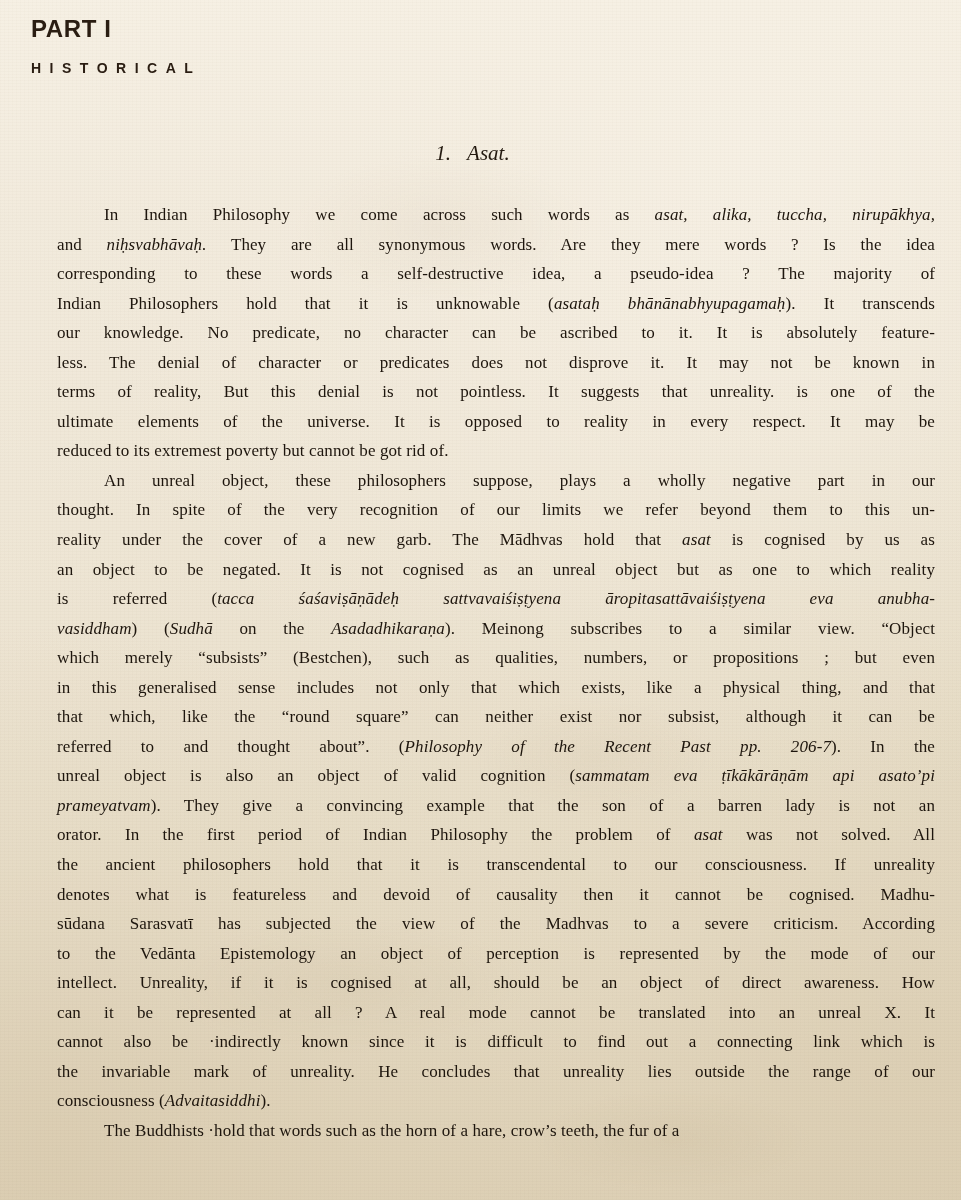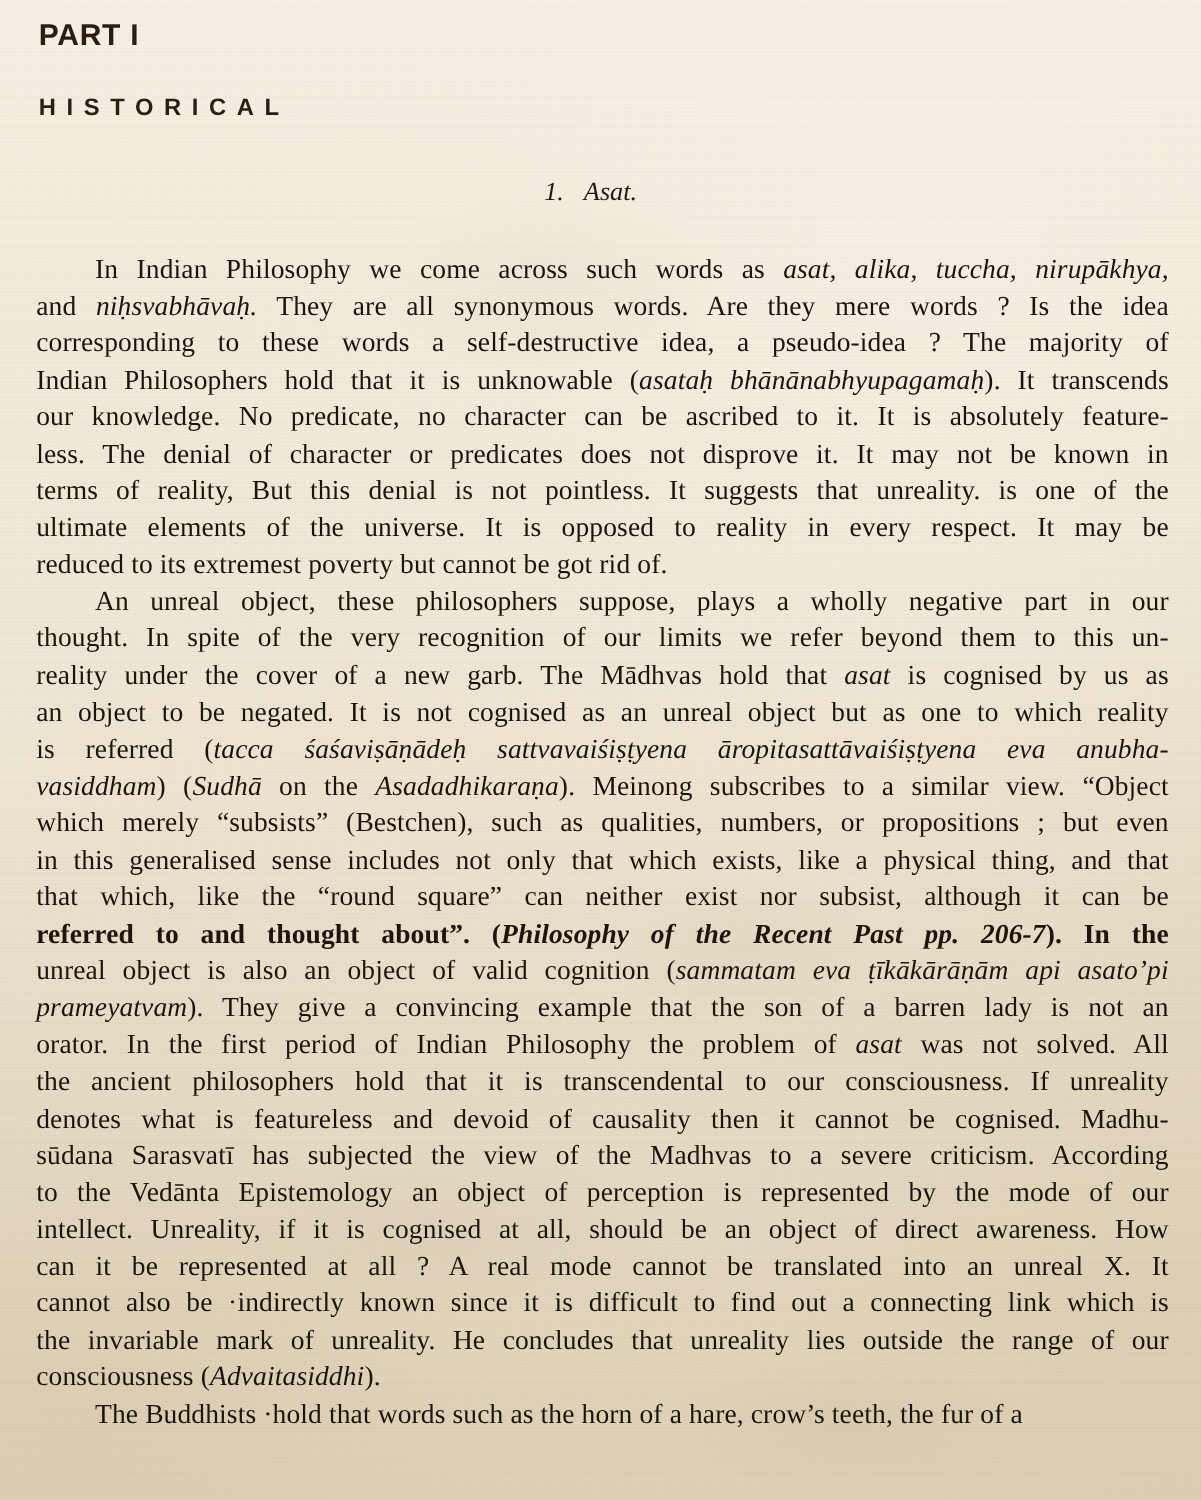--- a/index.html
+++ b/index.html
@@ -77,24 +77,24 @@
     font-family: "Liberation Sans", "DejaVu Sans", sans-serif;
     font-weight: bold;
     font-size: 24px;
     letter-spacing: 0.6px;
     color: #2a1d12;
   }
 
   .part-title {
     position: absolute;
     left: 31px;
-    top: 76px;
+    top: 60px;
     font-family: "Liberation Sans", "DejaVu Sans", sans-serif;
     font-weight: bold;
-    font-size: 19px;
+    font-size: 14px;
     letter-spacing: 8.5px;
     color: #2a1d12;
   }
 
   .section-heading {
     position: absolute;
     left: 0;
     right: 16px;
     top: 141px;
     text-align: center;
@@ -108,24 +108,25 @@
     position: absolute;
     left: 29px;
     top: 200px;
     width: 906px;
   }
 
   .line {
     display: block;
     height: 29.55px;
     line-height: 29.55px;
-    font-size: 22px;
+    font-size: 17px;
     white-space: nowrap;
     color: #1d150d;
     letter-spacing: 0.1px;
+    margin-left: 28px;
   }
 
   .line.indent { padding-left: 47px; }
 
   .line.last {
     display: block;
     width: auto;
   }
 
   i, .it { font-style: italic; }
@@ -161,21 +162,21 @@
         <div class="line last"><span>reduced to its extremest poverty but cannot be got rid of.</span></div>
         <div class="line indent" style="text-align: justify; text-align-last: justify; white-space: normal;"><span>An unreal object, these philosophers suppose, plays  a  wholly  negative  part  in  our</span></div>
         <div class="line" style="text-align: justify; text-align-last: justify; white-space: normal;"><span>thought.   In  spite  of  the  very  recognition of our limits we refer beyond them to this un-</span></div>
         <div class="line" style="text-align: justify; text-align-last: justify; white-space: normal;"><span>reality under the cover of a new garb.   The Mādhvas hold that </span><i>asat</i><span> is  cognised  by  us  as</span></div>
         <div class="line" style="text-align: justify; text-align-last: justify; white-space: normal;"><span>an object to be negated.   It is not cognised as an unreal object but as one to  which reality</span></div>
         <div class="line" style="text-align: justify; text-align-last: justify; white-space: normal;"><span>is referred (</span><i>tacca śaśaviṣāṇādeḥ  sattvavaiśiṣṭyena  āropitasattāvaiśiṣṭyena  eva  anubha-</i></div>
         <div class="line" style="text-align: justify; text-align-last: justify; white-space: normal;"><i>vasiddham</i><span>) (</span><i>Sudhā</i><span> on the </span><i>Asadadhikaraṇa</i><span>). Meinong subscribes to a similar view.   “Object</span></div>
         <div class="line" style="text-align: justify; text-align-last: justify; white-space: normal;"><span>which  merely  “subsists” (Bestchen), such as qualities, numbers, or propositions ; but even</span></div>
         <div class="line" style="text-align: justify; text-align-last: justify; white-space: normal;"><span>in this generalised sense includes not only that which exists, like a physical thing,  and  that</span></div>
         <div class="line" style="text-align: justify; text-align-last: justify; white-space: normal;"><span>that which, like the “round square”  can  neither  exist  nor  subsist,  although  it  can  be</span></div>
-        <div class="line" style="text-align: justify; text-align-last: justify; white-space: normal; font-weight: bold;"><span>referred  to  and  thought  about”.   (</span><i>Philosophy  of  the  Recent  Past  pp. 206-7</i><span>).   In  the</span></div>
+        <div class="line" style="text-align: justify; text-align-last: justify; white-space: normal;"><span>referred  to  and  thought  about”.   (</span><i>Philosophy  of  the  Recent  Past  pp. 206-7</i><span>).   In  the</span></div>
         <div class="line" style="text-align: justify; text-align-last: justify; white-space: normal;"><span>unreal object is also an object of valid cognition (</span><i>sammatam  eva  ṭīkākārāṇām  api  asato’pi</i></div>
         <div class="line" style="text-align: justify; text-align-last: justify; white-space: normal;"><i>prameyatvam</i><span>).   They  give  a  convincing  example  that  the son of a barren lady is not an</span></div>
         <div class="line" style="text-align: justify; text-align-last: justify; white-space: normal;"><span>orator.   In the first period of Indian Philosophy the problem of </span><i>asat</i><span> was  not  solved.   All</span></div>
         <div class="line" style="text-align: justify; text-align-last: justify; white-space: normal;"><span>the  ancient  philosophers  hold  that  it is transcendental to our consciousness.   If unreality</span></div>
         <div class="line" style="text-align: justify; text-align-last: justify; white-space: normal;"><span>denotes what is featureless and devoid of causality then  it  cannot  be  cognised.   Madhu-</span></div>
         <div class="line" style="text-align: justify; text-align-last: justify; white-space: normal;"><span>sūdana Sarasvatī has subjected the view of the Madhvas to a  severe  criticism.   According</span></div>
         <div class="line" style="text-align: justify; text-align-last: justify; white-space: normal;"><span>to  the  Vedānta  Epistemology  an  object  of perception is represented by the mode of our</span></div>
         <div class="line" style="text-align: justify; text-align-last: justify; white-space: normal;"><span>intellect.   Unreality,  if  it is cognised at all, should be an object of direct awareness.   How</span></div>
         <div class="line" style="text-align: justify; text-align-last: justify; white-space: normal;"><span>can it be represented at all ?   A real  mode  cannot  be  translated  into  an  unreal  X.   It</span></div>
         <div class="line" style="text-align: justify; text-align-last: justify; white-space: normal;"><span>cannot also  be ·indirectly  known  since it is difficult to find out a connecting link which is</span></div>

